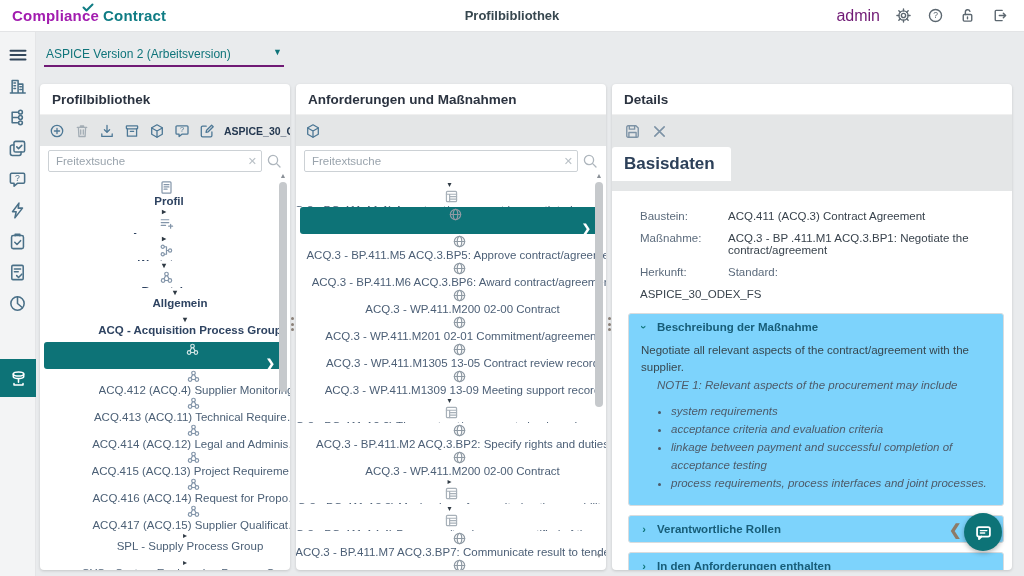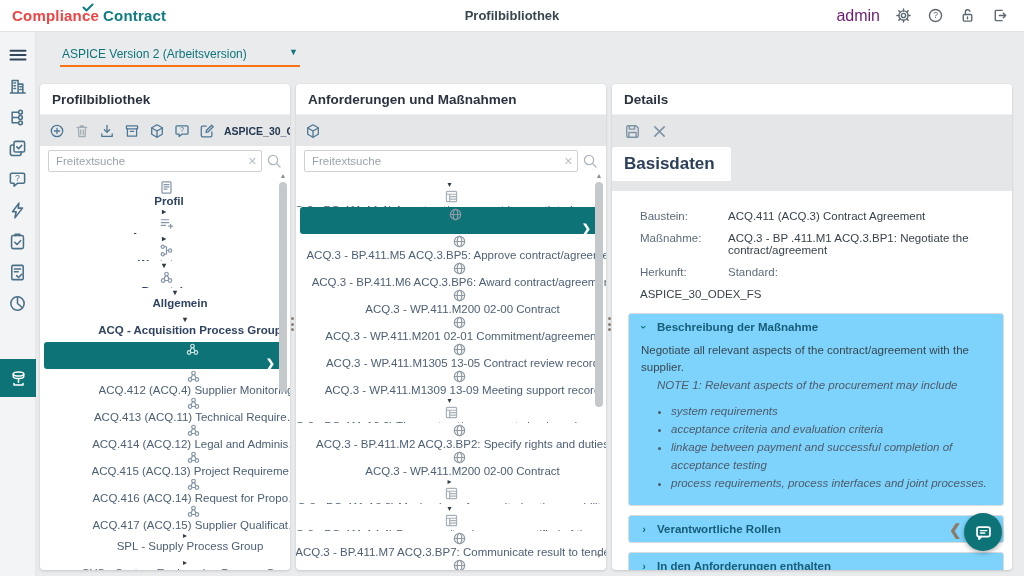--- a/index.html
+++ b/index.html
@@ -5,37 +5,37 @@
 <style>
   *{box-sizing:border-box;margin:0;padding:0;}
   html,body{width:1024px;height:576px;overflow:hidden;}
   body{font-family:"Liberation Sans",sans-serif;background:#e9ebed;position:relative;color:#37424e;}
   .ic{width:100%;height:100%;display:block;}
   svg{stroke:currentColor;fill:none;stroke-width:1.3;stroke-linecap:round;stroke-linejoin:round;}
 
   
   .topbar{position:absolute;left:0;top:0;width:1024px;height:32px;background:#fff;border-bottom:1px solid #e3e4e6;display:flex;align-items:center;z-index:5;}
   .logo{position:relative;margin-left:12px;font-size:15px;font-weight:bold;letter-spacing:.2px;white-space:nowrap;}
-  .logo .p1{color:#ef4444;}
+  .logo .p1{color:#a21caf;}
   .logo .p2{color:#0f7c84;margin-left:4px;}
   .logo-check{position:absolute;left:70px;top:-4px;width:12px;height:9px;color:#0f7c84;}
   .page-title{position:absolute;left:0;right:0;text-align:center;font-size:13px;font-weight:bold;color:#37474f;}
   .user-area{margin-left:auto;display:flex;align-items:center;gap:15px;padding-right:16px;z-index:2;}
   .user-name{font-size:16px;color:#701a75;}
   .top-ic{width:17px;height:17px;color:#5c6770;cursor:pointer;}
 
   
   .rail{position:absolute;left:0;top:32px;bottom:0;width:36px;background:#f3f4f5;border-right:1px solid #e4e5e7;}
   .rail-burger{width:20px;height:20px;color:#33475c;margin:13px auto 10px;}
   .rail-item{width:19px;height:19px;color:#4a7088;margin:12px auto;}
   .rail-item-active{width:36px;height:38px;background:#0d7377;display:flex;align-items:center;justify-content:center;margin-top:46px;}
   .rail-item-active .inner{width:19px;height:19px;color:#fff;}
 
   
-  .version-select{position:absolute;left:60px;top:44px;width:240px;border-bottom:2px solid #f97316;color:#0f747a;font-size:12px;padding:3px 2px 4px;display:flex;cursor:pointer;}
+  .version-select{position:absolute;left:44px;top:44px;width:240px;border-bottom:2px solid #701a75;color:#0f747a;font-size:12px;padding:3px 2px 4px;display:flex;cursor:pointer;}
   .version-caret{margin-left:auto;font-size:9px;color:#0f747a;}
 
   
   .panel{position:absolute;top:84px;bottom:6px;background:#fff;border-radius:4px;box-shadow:0 1px 3px rgba(0,0,0,.16);overflow:hidden;}
   #panel-profile{left:40px;width:250px;}
   #panel-req{left:296px;width:310px;}
   #panel-details{left:612px;width:400px;}
   .panel-header{padding:8px 12px 7px;font-size:13.5px;font-weight:bold;color:#2b3340;border-bottom:1px solid #f0f0f0;}
   .panel-toolbar{height:31px;background:#e4e6e7;display:flex;align-items:center;padding:0 9px;gap:9px;}
   .tb-ic{width:16px;height:16px;color:#4d7896;cursor:pointer;flex:none;}

